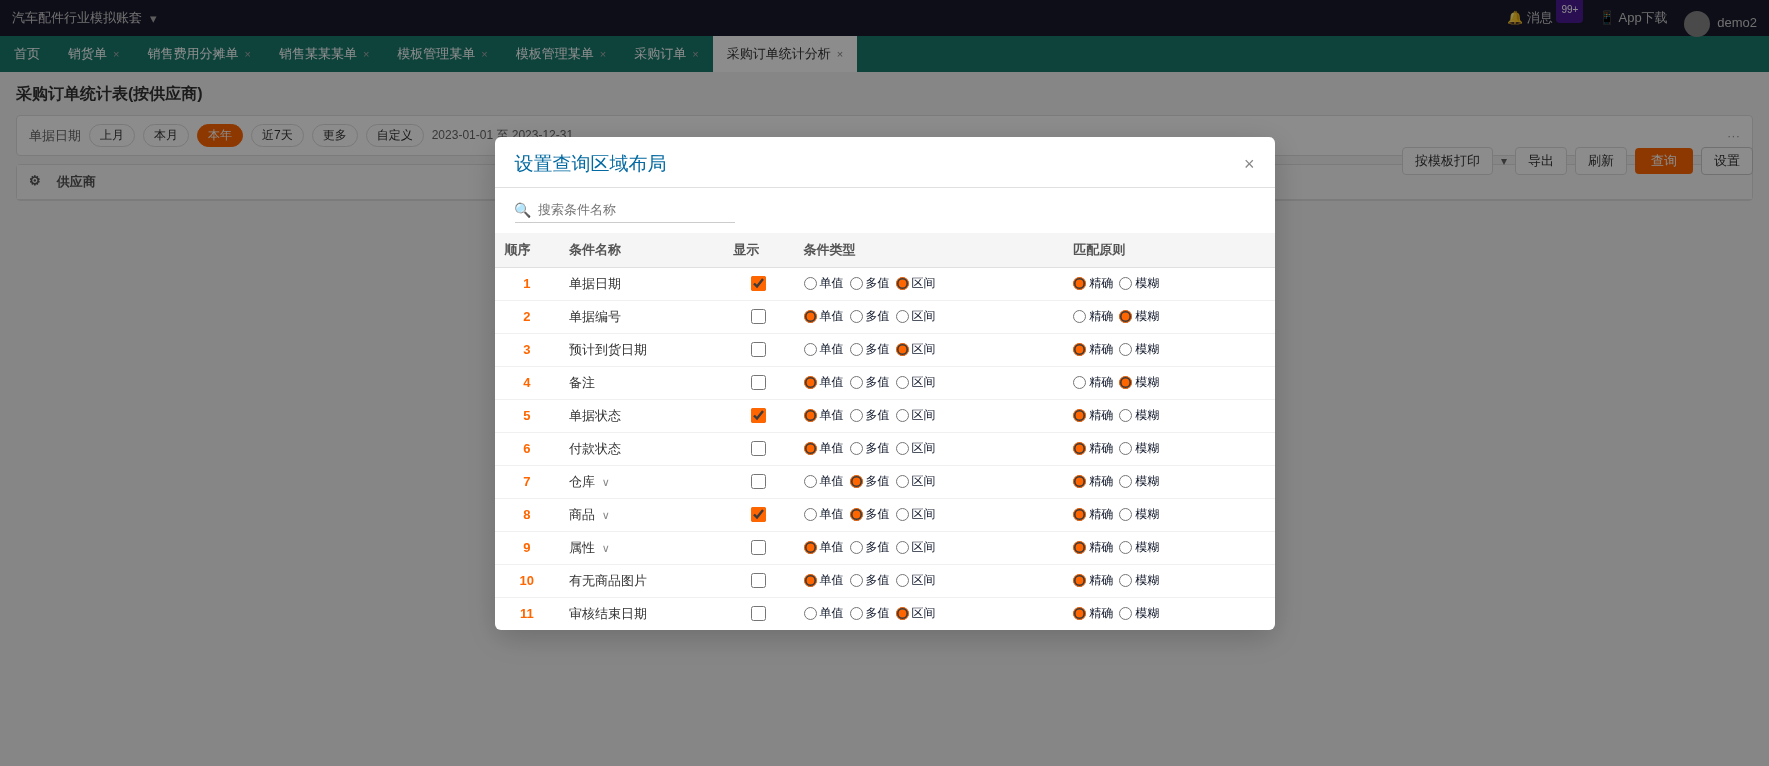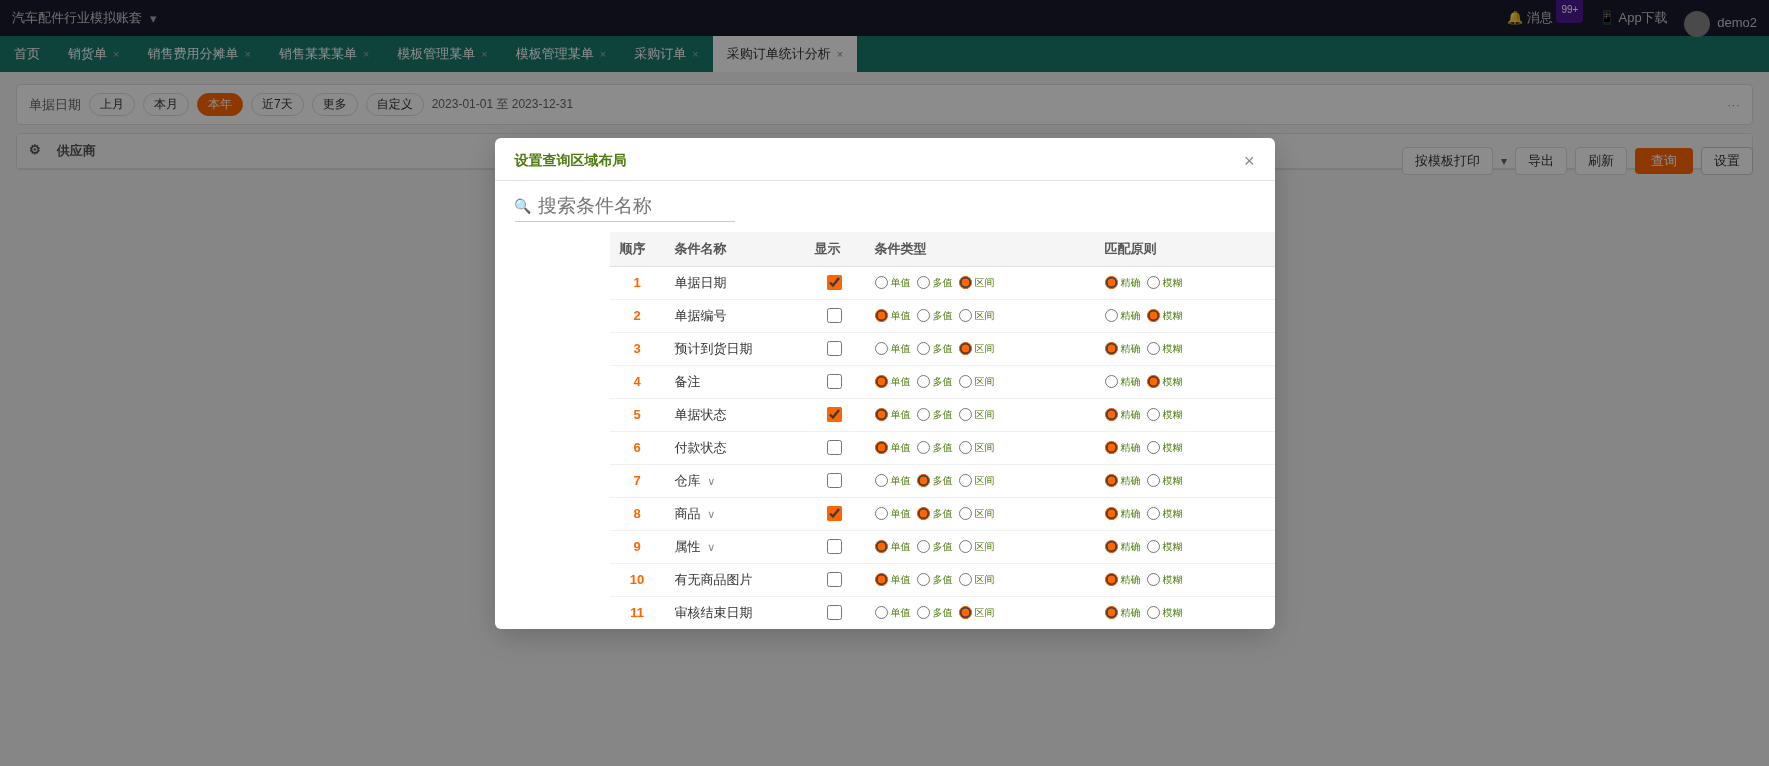--- a/index.html
+++ b/index.html
@@ -121,21 +121,21 @@
       display: flex;
       flex-direction: column;
     }
     .dialog-header {
       display: flex;
       align-items: center;
       justify-content: space-between;
       padding: 14px 20px 10px 20px;
       border-bottom: 1px solid #e0e0e0;
     }
-    .dialog-title { font-size: 14px; font-weight: bold; color: #4d7c0f; }
+    .dialog-title { font-size: 19px; font-weight: normal; color: #0369a1; }
     .dialog-close {
       cursor: pointer;
       color: #888;
       font-size: 18px;
       line-height: 1;
     }
 
     
     .dialog-tabs {
       display: flex;
@@ -163,29 +163,29 @@
       display: flex;
       align-items: center;
       border: none;
       border-bottom: 1px solid #ccc;
       padding: 4px 0;
       width: 220px;
     }
     .search-input-wrap input {
       border: none;
       outline: none;
-      font-size: 19px;
+      font-size: 13px;
       color: #333;
       width: 190px;
       background: transparent;
     }
     .search-icon { color: #999; margin-right: 6px; font-size: 14px; }
 
     
-    .dialog-body { flex: 1; overflow: hidden; display: flex; flex-direction: column; align-items: flex-end; }
+    .dialog-body { flex: 1; overflow: hidden; display: flex; flex-direction: column; }
     .conditions-table { flex: 1; overflow-y: auto; }
     .conditions-table table { width: 100%; border-collapse: collapse; }
     .conditions-table th {
       background: #f5f5f5;
       padding: 8px 10px;
       text-align: left;
       font-weight: bold;
       color: #555;
       font-size: 13px;
       border-bottom: 1px solid #e0e0e0;
@@ -216,21 +216,21 @@
       align-items: center;
     }
     input[type="checkbox"] {
       width: 15px; height: 15px; accent-color: #f60; cursor: pointer;
     }
 
     
     .radio-group { display: flex; align-items: center; gap: 6px; flex-wrap: nowrap; }
     .radio-item { display: flex; align-items: center; gap: 3px; white-space: nowrap; }
     .radio-item input[type="radio"] { accent-color: #f60; cursor: pointer; width: 13px; height: 13px; }
-    .radio-item label { font-size: 10px; color: #4d7c0f; cursor: pointer; }
+    .radio-item label { font-size: 12px; color: #0f172a; cursor: pointer; }
 
     
     .dialog-footer {
       padding: 14px 20px;
       display: flex;
       justify-content: flex-end;
       gap: 12px;
       border-top: 1px solid #e8e8e8;
     }
     .btn-cancel {
@@ -310,20 +310,21 @@
     <span>采购订单</span>
     <span class="close-x">×</span>
   </div>
   <div class="nav-item active">
     <span>采购订单统计分析</span>
     <span class="close-x">×</span>
   </div>
 </div>
 
 <div class="page-area">
+  <div class="page-title">采购订单统计表(按供应商)</div>
 
   <div class="right-actions">
     <button class="btn-print">按模板打印</button>
     <span style="cursor:pointer;font-size:12px;color:#666;">▾</span>
     <button class="btn-export">导出</button>
     <button class="btn-refresh">刷新</button>
     <button class="btn-query">查询</button>
     <button class="btn-cancel" style="font-size:13px;padding:4px 12px;">设置</button>
   </div>
 

